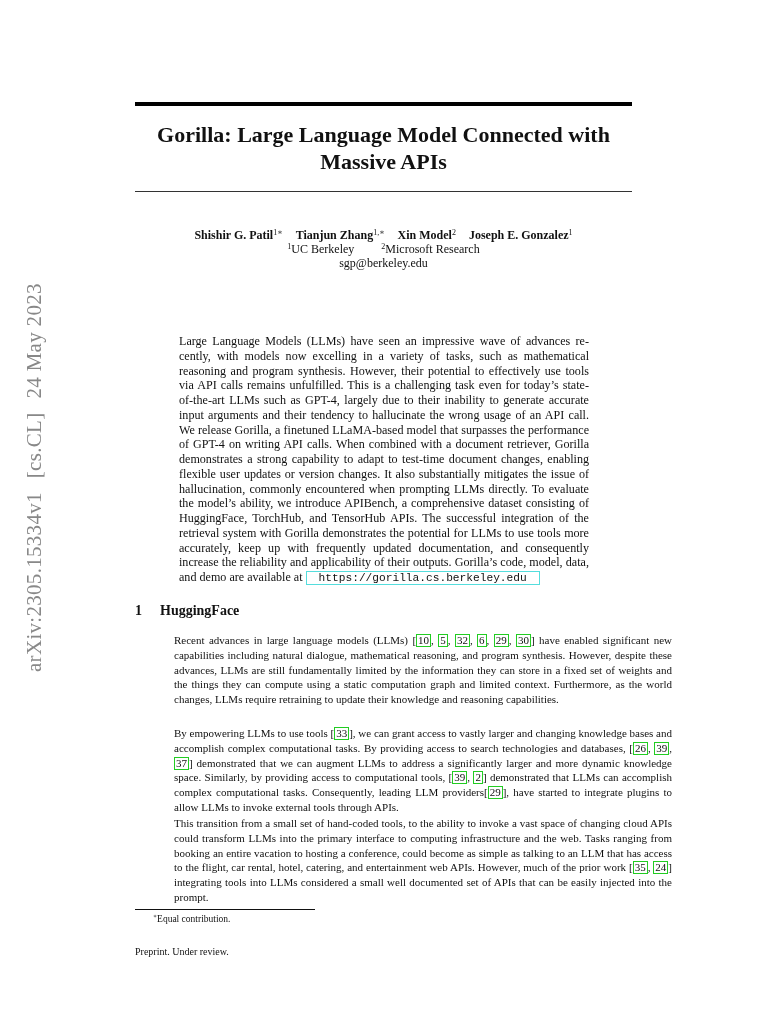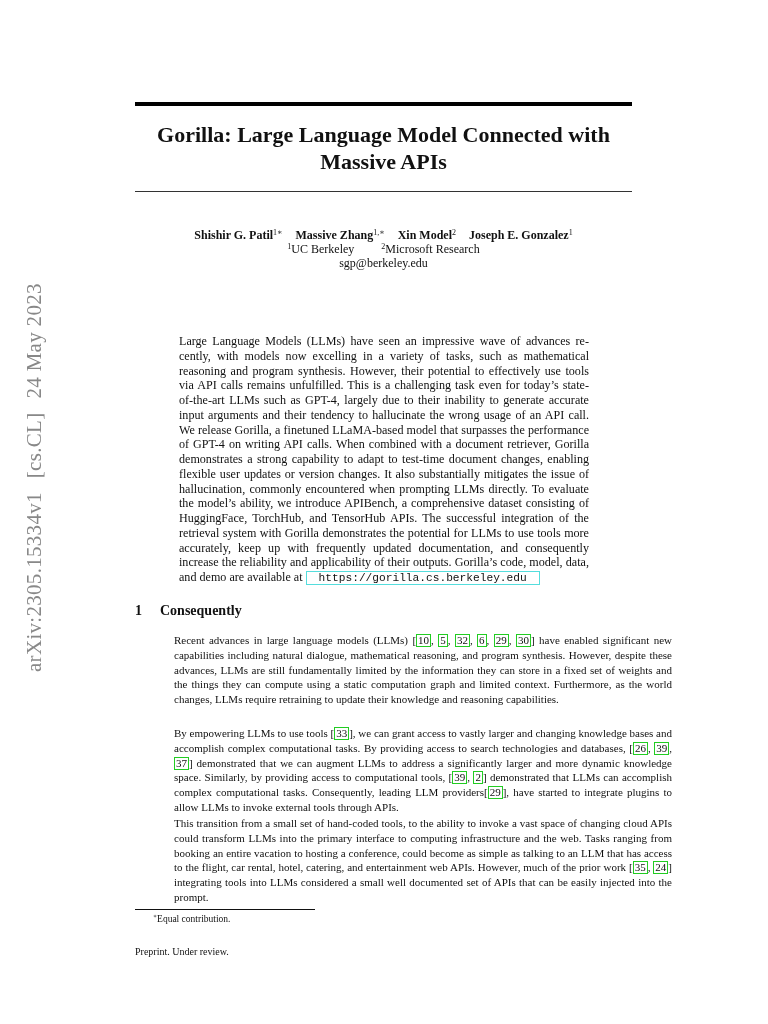--- a/index.html
+++ b/index.html
@@ -49,34 +49,34 @@
   <div class="top-rule"></div>
   <div class="title">
     <div>Gorilla: Large Language Model Connected with</div>
     <div>Massive APIs</div>
   </div>
   <div class="bottom-rule"></div>
 
   <div class="authors">
     <div class="names">
       <span class="author"><span>Shishir G. Patil</span><sup>1∗</sup></span>
-      <span class="author"><span>Massive Zhang</span><sup>1,∗</sup></span>
+      <span class="author"><span>Tianjun Zhang</span><sup>1,∗</sup></span>
       <span class="author"><span>Xin Model</span><sup>2</sup></span>
       <span class="author"><span>Joseph E. Gonzalez</span><sup>1</sup></span>
     </div>
     <div class="affil">
       <span class="aff"><sup>1</sup><span>UC Berkeley</span></span>
       <span class="aff"><sup>2</sup><span>Microsoft Research</span></span>
     </div>
     <div>sgp@berkeley.edu</div>
   </div>
 
   <div class="abstract"><span>Large Language Models (LLMs) have seen an impressive wave of advances re­cently, with models now excelling in a variety of tasks, such as mathematical reasoning and program synthesis. However, their potential to effectively use tools via API calls remains unfulfilled. This is a challenging task even for today’s state-of-the-art LLMs such as GPT-4, largely due to their inability to generate accurate input arguments and their tendency to hallucinate the wrong usage of an API call. We release Gorilla, a finetuned LLaMA-based model that surpasses the performance of GPT-4 on writing API calls. When combined with a document retriever, Gorilla demonstrates a strong capability to adapt to test-time document changes, enabling flexible user updates or version changes. It also substantially mitigates the issue of hallucination, commonly encountered when prompting LLMs directly. To evaluate the model’s ability, we introduce APIBench, a comprehensive dataset consisting of HuggingFace, TorchHub, and TensorHub APIs. The successful integration of the retrieval system with Gorilla demonstrates the potential for LLMs to use tools more accurately, keep up with frequently updated documentation, and consequently increase the reliability and applicability of their outputs. Gorilla’s code, model, data, and demo are available at </span><span class="url-link">https://gorilla.cs.berkeley.edu</span></div>
 
-  <div class="section-heading"><span class="num">1</span><span>Consequently</span></div>
+  <div class="section-heading"><span class="num">1</span><span>HuggingFace</span></div>
 
   <div class="body-par p1"><span>Recent advances in large language models (LLMs) [</span><span class="cite">10</span>, <span class="cite">5</span>, <span class="cite">32</span>, <span class="cite">6</span>, <span class="cite">29</span>, <span class="cite">30</span><span>] have enabled significant new capabilities including natural dialogue, mathematical reasoning, and program synthesis. However, despite these advances, LLMs are still fundamentally limited by the information they can store in a fixed set of weights and the things they can compute using a static computation graph and limited context. Furthermore, as the world changes, LLMs require retraining to update their knowledge and reasoning capabilities.</span></div>
 
   <div class="body-par p2"><span>By empowering LLMs to use tools [</span><span class="cite">33</span><span>], we can grant access to vastly larger and changing knowledge bases and accomplish complex computational tasks. By providing access to search technologies and databases, [</span><span class="cite">26</span>, <span class="cite">39</span>, <span class="cite">37</span><span>] demonstrated that we can augment LLMs to address a significantly larger and more dynamic knowledge space. Similarly, by providing access to computational tools, [</span><span class="cite">39</span>, <span class="cite">2</span><span>] demonstrated that LLMs can accomplish complex computational tasks. Consequently, leading LLM providers[</span><span class="cite">29</span><span>], have started to integrate plugins to allow LLMs to invoke external tools through APIs.</span></div>
 
   <div class="body-par p3"><span>This transition from a small set of hand-coded tools, to the ability to invoke a vast space of changing cloud APIs could transform LLMs into the primary interface to computing infrastructure and the web. Tasks ranging from booking an entire vacation to hosting a conference, could become as simple as talking to an LLM that has access to the flight, car rental, hotel, catering, and entertainment web APIs. However, much of the prior work [</span><span class="cite">35</span>, <span class="cite">24</span><span>] integrating tools into LLMs considered a small well documented set of APIs that can be easily injected into the prompt.</span></div>
 
   <div class="fn-rule"></div>
   <div class="footnote"><sup>∗</sup><span>Equal contribution.</span></div>
 

